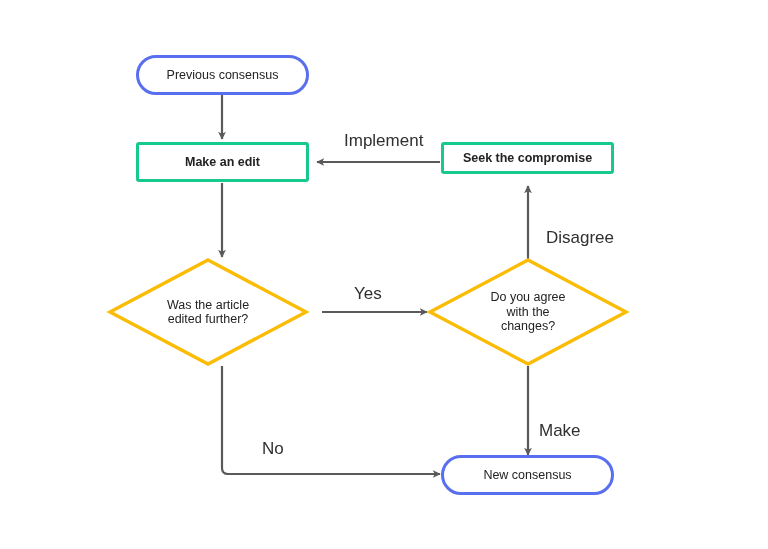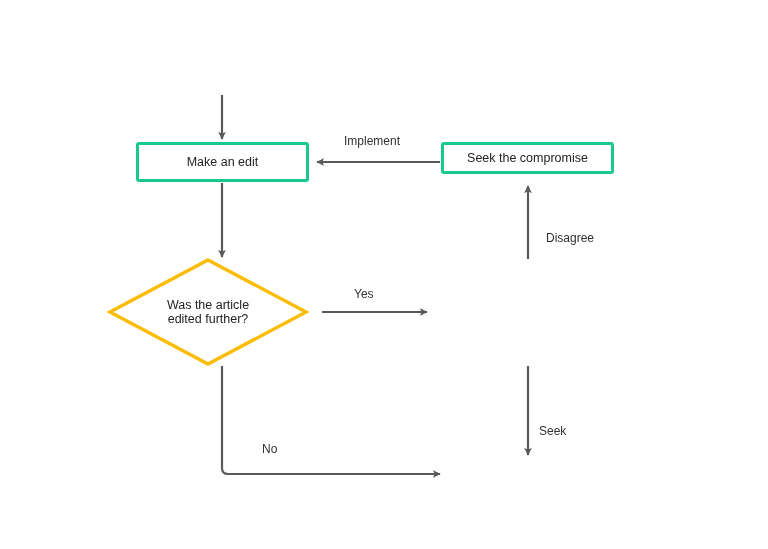--- a/index.html
+++ b/index.html
@@ -37,20 +37,21 @@
     background: #ffffff;
     z-index: 3;
   }
   .node-terminal {
     border: 3px solid #5a6ef0;
     border-radius: 22px;
   }
   .node-process {
     border: 3px solid #17c98a;
     border-radius: 3px;
+    font-weight: bold;
   }
   .node-decision-wrap {
     position: absolute;
     z-index: 3;
   }
   .node-decision-wrap svg {
     position: absolute;
     left: 0;
     top: 0;
     overflow: visible;
@@ -66,21 +67,21 @@
     justify-content: center;
     text-align: center;
     color: #232323;
     font-size: 12.5px;
     line-height: 14.5px;
     white-space: pre-line;
   }
   .edge-label {
     position: absolute;
     color: #303030;
-    font-size: 12px;
+    font-size: 17px;
     line-height: 14px;
     background: transparent;
     white-space: nowrap;
     z-index: 4;
   }
 </style>
 </head>
 <body>
 
 <div id="canvas">
@@ -114,42 +115,56 @@
 
     <g>
       <line x1="528" y1="366" x2="528" y2="455" stroke="#5a5a5a" stroke-width="2.2" marker-end="url(#arrowhead)"></line>
     </g>
 
     <g>
       <line x1="440" y1="162" x2="317" y2="162" stroke="#5a5a5a" stroke-width="2.2" marker-end="url(#arrowhead)"></line>
     </g>
   </svg>
 
+  <div class="node node-terminal" style="left:136px; top:55px; width:173px; height:40px;">
+    <span>Previous consensus</span>
+  </div>
 
   <div class="node node-process" style="left:136px; top:142px; width:173px; height:40px;">
     <span>Make an edit</span>
   </div>
 
   <div class="node node-process" style="left:441px; top:142px; width:173px; height:32px;">
     <span>Seek the compromise</span>
   </div>
 
   <div class="node-decision-wrap" style="left:108px; top:258px; width:200px; height:108px;">
     <svg width="200" height="108" viewBox="0 0 200 108" xmlns="http://www.w3.org/2000/svg">
       <polygon points="100,2 198,54 100,106 2,54" fill="#ffffff" stroke="#fbbc05" stroke-width="3.4" stroke-linejoin="miter"></polygon>
     </svg>
     <div class="node-decision-label">Was the article
 edited further?</div>
   </div>
 
+  <div class="node-decision-wrap" style="left:428px; top:258px; width:200px; height:108px;">
+    <svg width="200" height="108" viewBox="0 0 200 108" xmlns="http://www.w3.org/2000/svg">
+      <polygon points="100,2 198,54 100,106 2,54" fill="#ffffff" stroke="#fbbc05" stroke-width="3.4" stroke-linejoin="miter"></polygon>
+    </svg>
+    <div class="node-decision-label">Do you agree
+with the
+changes?</div>
+  </div>
 
+  <div class="node node-terminal" style="left:441px; top:455px; width:173px; height:40px;">
+    <span>New consensus</span>
+  </div>
 
   <div class="edge-label" style="left:344px; top:134px;">Implement</div>
 
   <div class="edge-label" style="left:354px; top:287px;">Yes</div>
 
   <div class="edge-label" style="left:538px; top:231px;margin-left:8px;">Disagree</div>
 
-  <div class="edge-label" style="left:539px; top:424px;">Seek</div>
+  <div class="edge-label" style="left:539px; top:424px;">Make</div>
 
   <div class="edge-label" style="left:262px; top:442px;">No</div>
 
 </div>
 
 </body></html>

